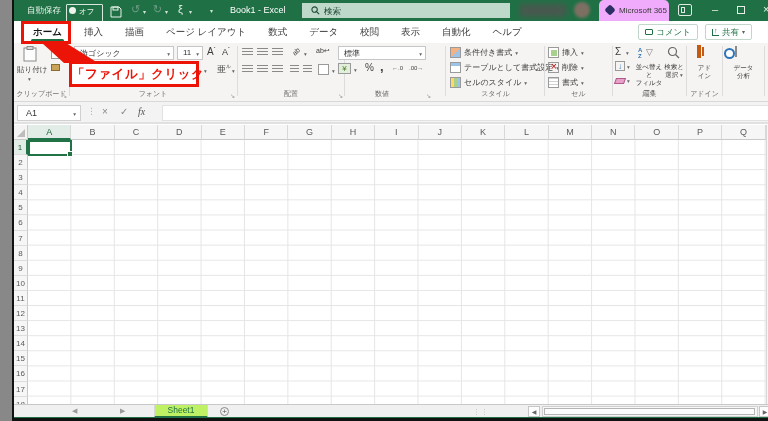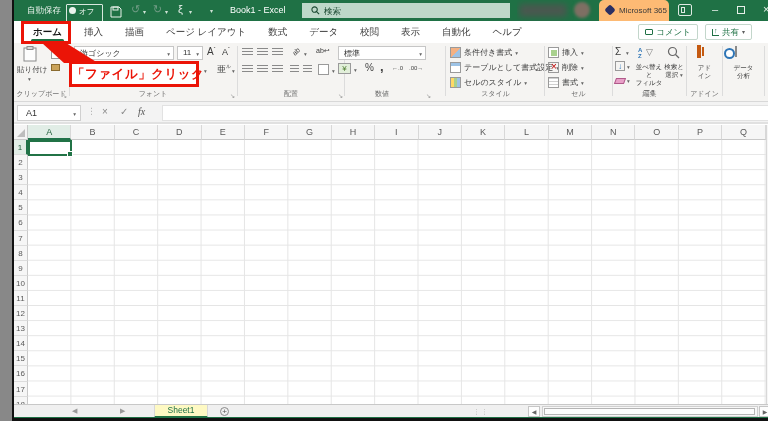--- a/index.html
+++ b/index.html
@@ -18,21 +18,21 @@
   .qat{ font-size:11px; top:3px; color:#e6efe9; }
   .qat.dim{ color:#6f9b84; }
   .mini-caret{ font-size:6px; top:8px; color:#cfe2d6; }
   .save-svg{ left:96px; top:4px; }
   .t-doc{ left:216px; top:5px; font-size:9px; color:#fff; }
   .searchbox{ position:absolute; left:288px; top:3px; width:208px; height:15px; background:#bed8c9; border-radius:0; }
   .searchbox .s-label{ left:22px; top:3px; font-size:8.5px; color:#1d4a33; }
   .blurbox{ position:absolute; left:503px; top:0; width:80px; height:21px; overflow:hidden; }
   .blurbox .blob{ position:absolute; left:2px; top:4px; width:48px; height:13px; background:#49584f; border-radius:3px; filter:blur(3px); }
   .blurbox .avatar{ position:absolute; left:57px; top:2px; width:16px; height:16px; border-radius:50%; background:#7e6f63; filter:blur(1.5px); }
-  .mstab{ position:absolute; left:585px; top:0; width:70px; height:21px; background:#fdba74; border-radius:5px 5px 0 0; }
+  .mstab{ position:absolute; left:585px; top:0; width:70px; height:21px; background:#f0abfc; border-radius:5px 5px 0 0; }
   .mstab .ms-logo{ position:absolute; left:7px; top:6px; width:8px; height:8px; background:#2b2f63; transform:rotate(45deg); border-radius:2px; }
   .mstab .ms-label{ position:absolute; left:20px; top:6px; font-size:8px; color:#3a3a3a; }
   .winctl{ position:absolute; top:0; height:21px; }
   .tabs-ico{ left:664px; top:4px; width:14px; height:12px; border:1px solid #dfeae3; border-radius:2px; }
   .tabs-ico i{ position:absolute; left:2px; top:2px; width:4px; height:6px; border:1px solid #dfeae3; }
   .w-min{ left:698px; top:3px; font-size:11px; }
   .w-max{ left:723px; top:6px; width:8px; height:8px; border:1px solid #e6efe9; }
   .w-close{ left:749px; top:3px; font-size:11px; }
 
   
@@ -106,21 +106,21 @@
     background-size:43.4px 15.1px; background-position:-1px -1px; }
   .a1sel{ position:absolute; left:14px; top:140px; width:44px; height:16px; border:2px solid #217346; }
   .a1sel::after{ content:""; position:absolute; right:-3px; bottom:-3px; width:4px; height:4px; background:#217346; border:1px solid #fff; }
   .vscroll{ position:absolute; left:752px; top:125px; width:14px; height:279px; background:#f6f6f6; border-left:1px solid #d8d8d8; }
   .vs-btn{ position:absolute; left:1px; width:12px; height:13px; background:#fdfdfd; border:1px solid #c6c6c6; font-size:6px; color:#666; text-align:center; line-height:12px; }
   .vs-thumb{ position:absolute; left:2px; top:16px; width:10px; height:233px; background:#fdfdfd; border:1px solid #b5b5b5; }
 
   
   .tabbar{ position:absolute; left:0; top:404px; width:100%; height:13px; background:#f0f0f0; border-top:1px solid #c8c8c8; }
   .nav-arrow{ position:absolute; top:2px; font-size:7px; color:#9a9a9a; }
-  .sheettab{ position:absolute; left:140px; top:0; width:54px; height:13px; background:#fef9c3; border-left:1px solid #d8d8d8; border-right:1px solid #d8d8d8; border-bottom:2px solid #1f7145; font-size:8.5px; color:#1f7145; text-align:center; line-height:11px; }
+  .sheettab{ position:absolute; left:140px; top:0; width:54px; height:13px; background:#bef264; border-left:1px solid #d8d8d8; border-right:1px solid #d8d8d8; border-bottom:2px solid #1f7145; font-size:8.5px; color:#1f7145; text-align:center; line-height:11px; }
   .addsheet{ position:absolute; left:206px; top:2px; width:9px; height:9px; border:1px solid #8a8a8a; border-radius:50%; font-size:8px; line-height:8px; text-align:center; color:#555; }
   .gripper{ position:absolute; left:459px; top:3px; font-size:7px; color:#b0b0b0; letter-spacing:1px; }
   .hs-btn{ position:absolute; top:1px; width:12px; height:11px; background:#fdfdfd; border:1px solid #c6c6c6; font-size:6px; color:#666; text-align:center; line-height:10px; }
   .hs-track{ position:absolute; left:528px; top:1px; width:216px; height:11px; background:#f7f7f7; border:1px solid #d0d0d0; }
   .hs-thumb{ position:absolute; left:1px; top:1px; width:211px; height:7px; background:#fdfdfd; border:1px solid #b5b5b5; }
 
   .statusbar{ position:absolute; left:0; top:417px; width:100%; height:4px; background:#1f7145; }
 
   
   .ann-filebox{ position:absolute; left:7px; top:21px; width:50px; height:23px; border:3px solid #eb1407; z-index:40; }

